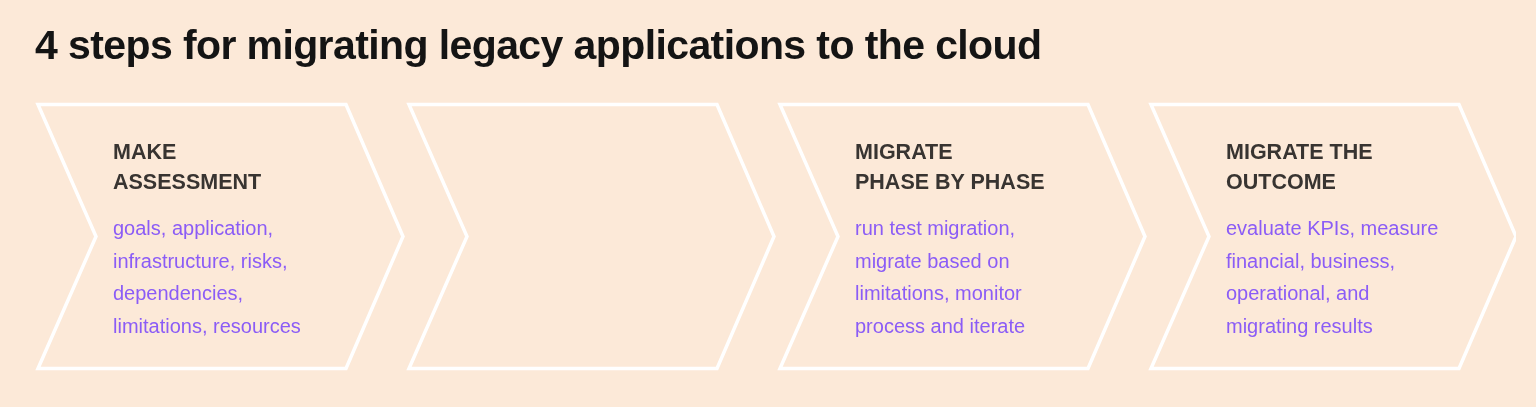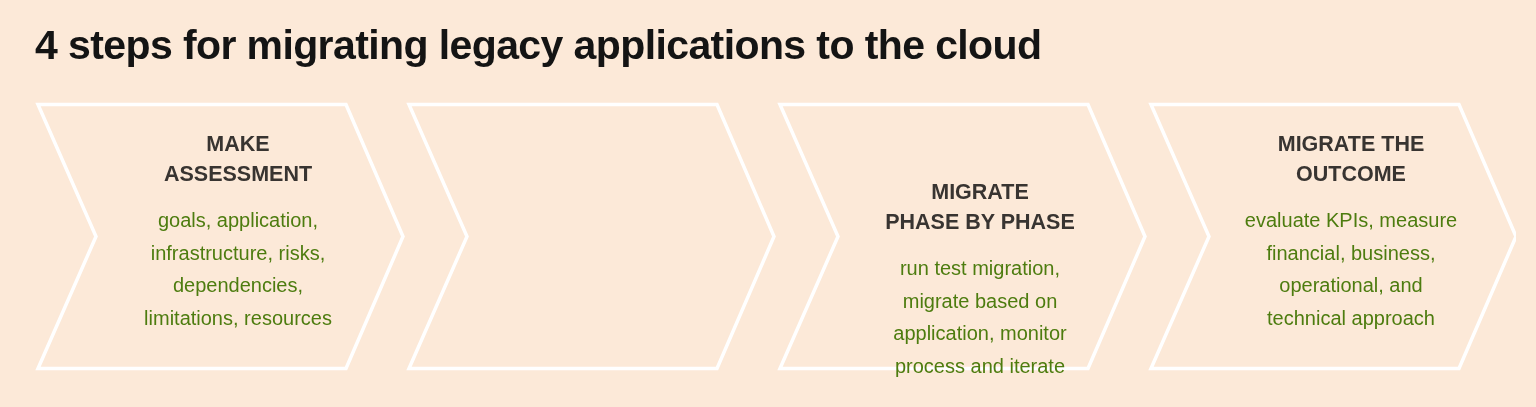--- a/index.html
+++ b/index.html
@@ -31,41 +31,40 @@
     height: 407px;
   }
   .flow-svg path {
     fill: none;
     stroke: #ffffff;
     stroke-width: 3.5;
     stroke-linejoin: miter;
   }
   .step-block {
     position: absolute;
-    top: 130px;
+    top: 138px;
     width: 250px;
-    text-align: center;
   }
   .step-block.s0 { left: 113px; }
   .step-block.s1 { left: 484px; }
-  .step-block.s2 { left: 855px; margin-top: 48px; }
+  .step-block.s2 { left: 855px; }
   .step-block.s3 { left: 1226px; }
   .step-title {
     font-size: 21.5px;
     line-height: 29.5px;
     font-weight: 700;
     color: #383431;
     white-space: pre-line;
     margin-bottom: 15px;
   }
   .step-desc {
     font-size: 20px;
     line-height: 32.5px;
     font-weight: 400;
-    color: #4d7c0f;
+    color: #8b5cf6;
     white-space: pre-line;
   }
 </style>
 </head>
 <body>
 
 <div class="canvas">
 
   <svg class="flow-svg" viewBox="0 0 1536 407" xmlns="http://www.w3.org/2000/svg" aria-hidden="true">
     <path d="M 38 104.5 L 346 104.5 L 403 236.5 L 346 368.5 L 38 368.5 L 96 236.5 Z"></path>
@@ -84,26 +83,26 @@
 dependencies,
 limitations, resources</div>
   </div>
 
 
   <div class="step-block s2">
     <div class="step-title">MIGRATE
 PHASE BY PHASE</div>
     <div class="step-desc">run test migration,
 migrate based on
-application, monitor
+limitations, monitor
 process and iterate</div>
   </div>
 
   <div class="step-block s3">
     <div class="step-title">MIGRATE THE
 OUTCOME</div>
     <div class="step-desc">evaluate KPIs, measure
 financial, business,
 operational, and
-technical approach</div>
+migrating results</div>
   </div>
 
 </div>
 
 </body></html>

